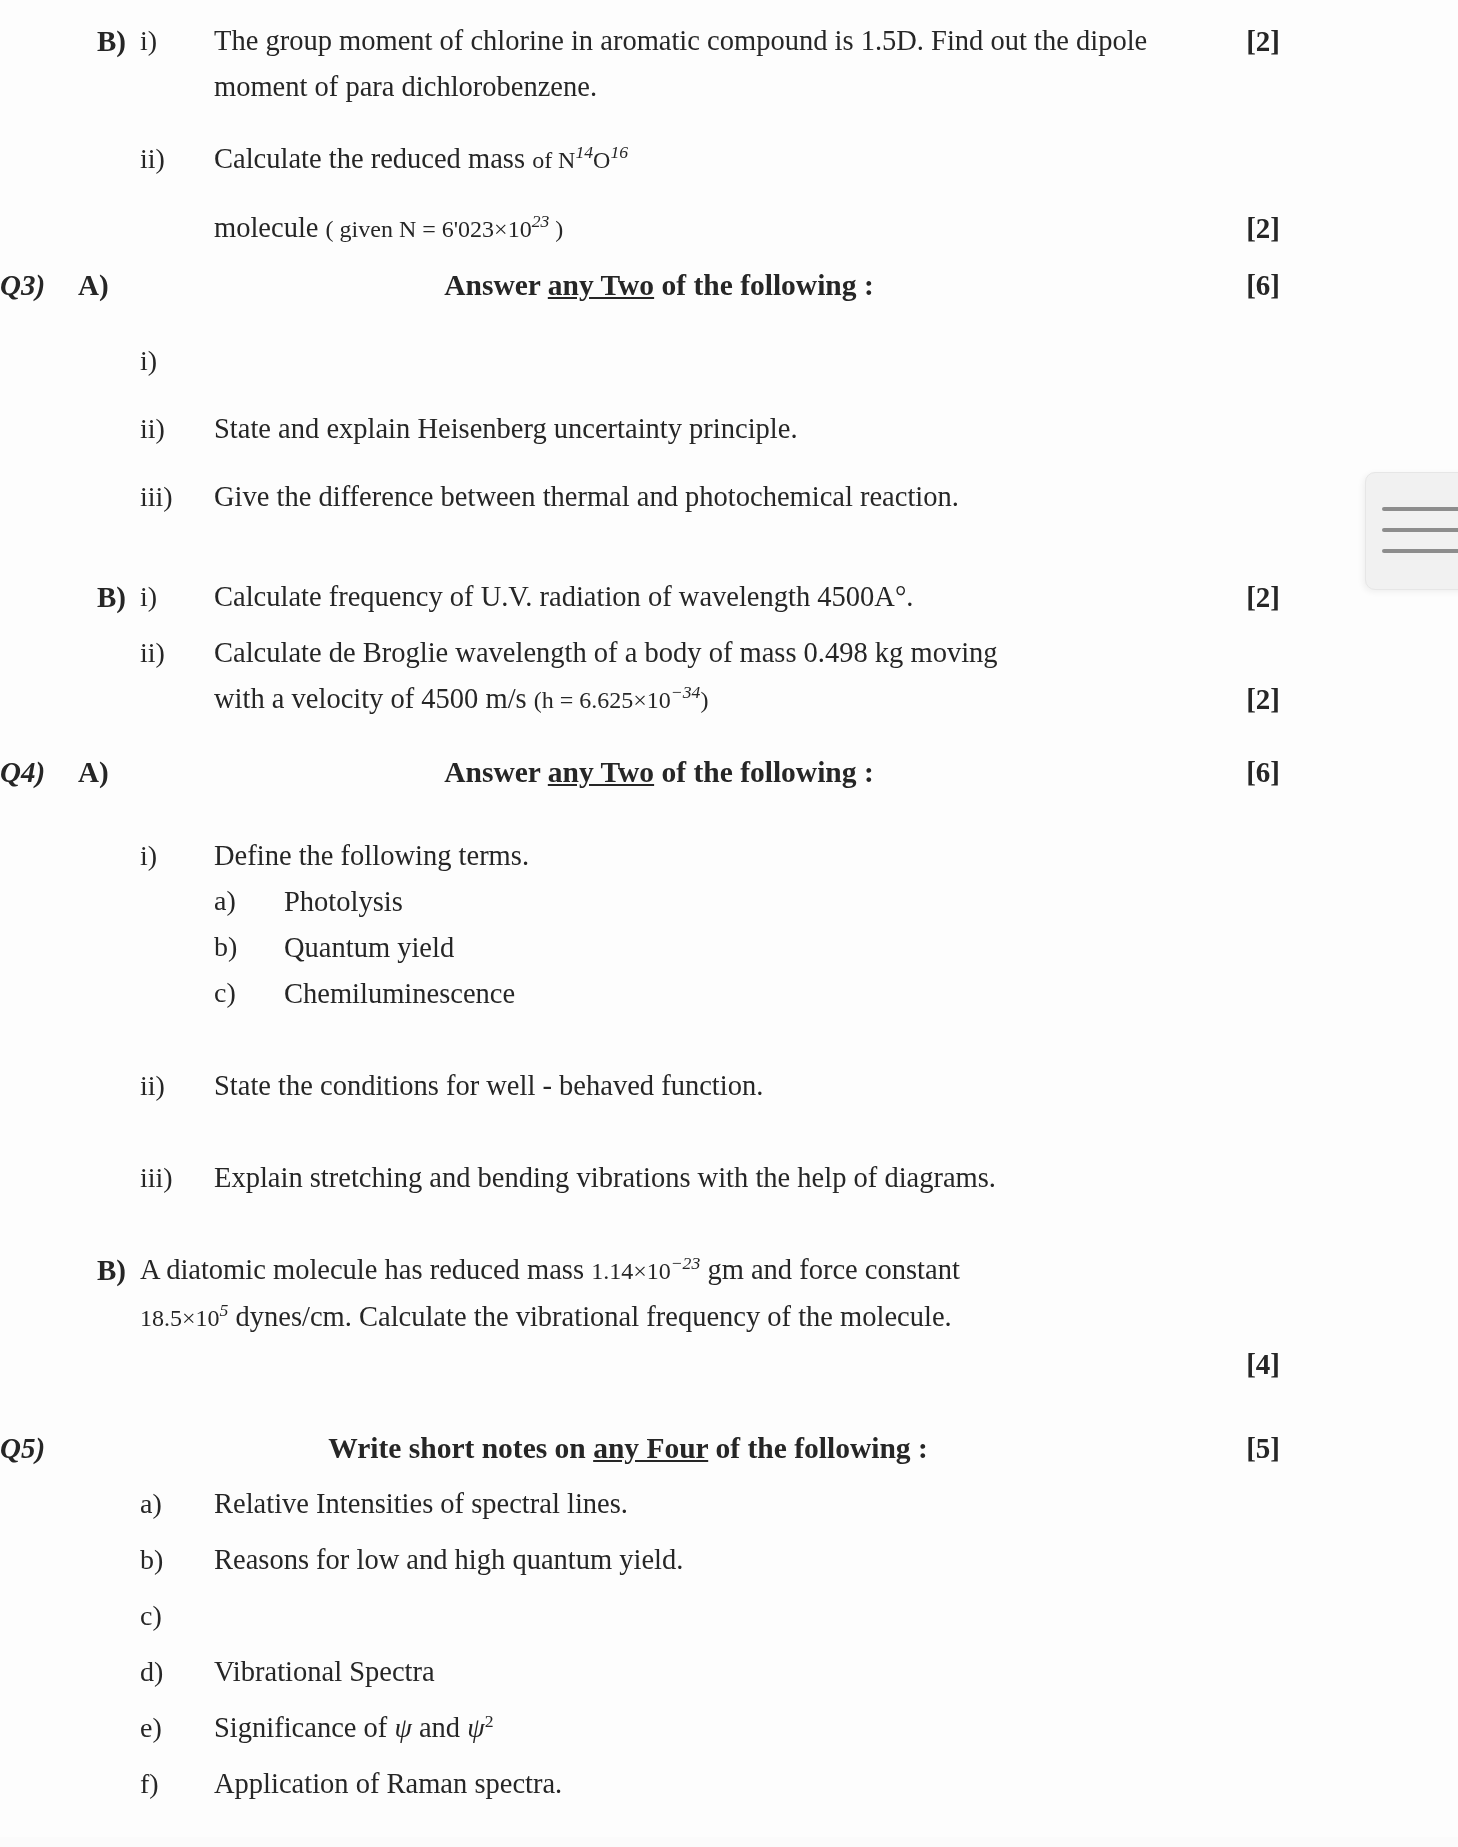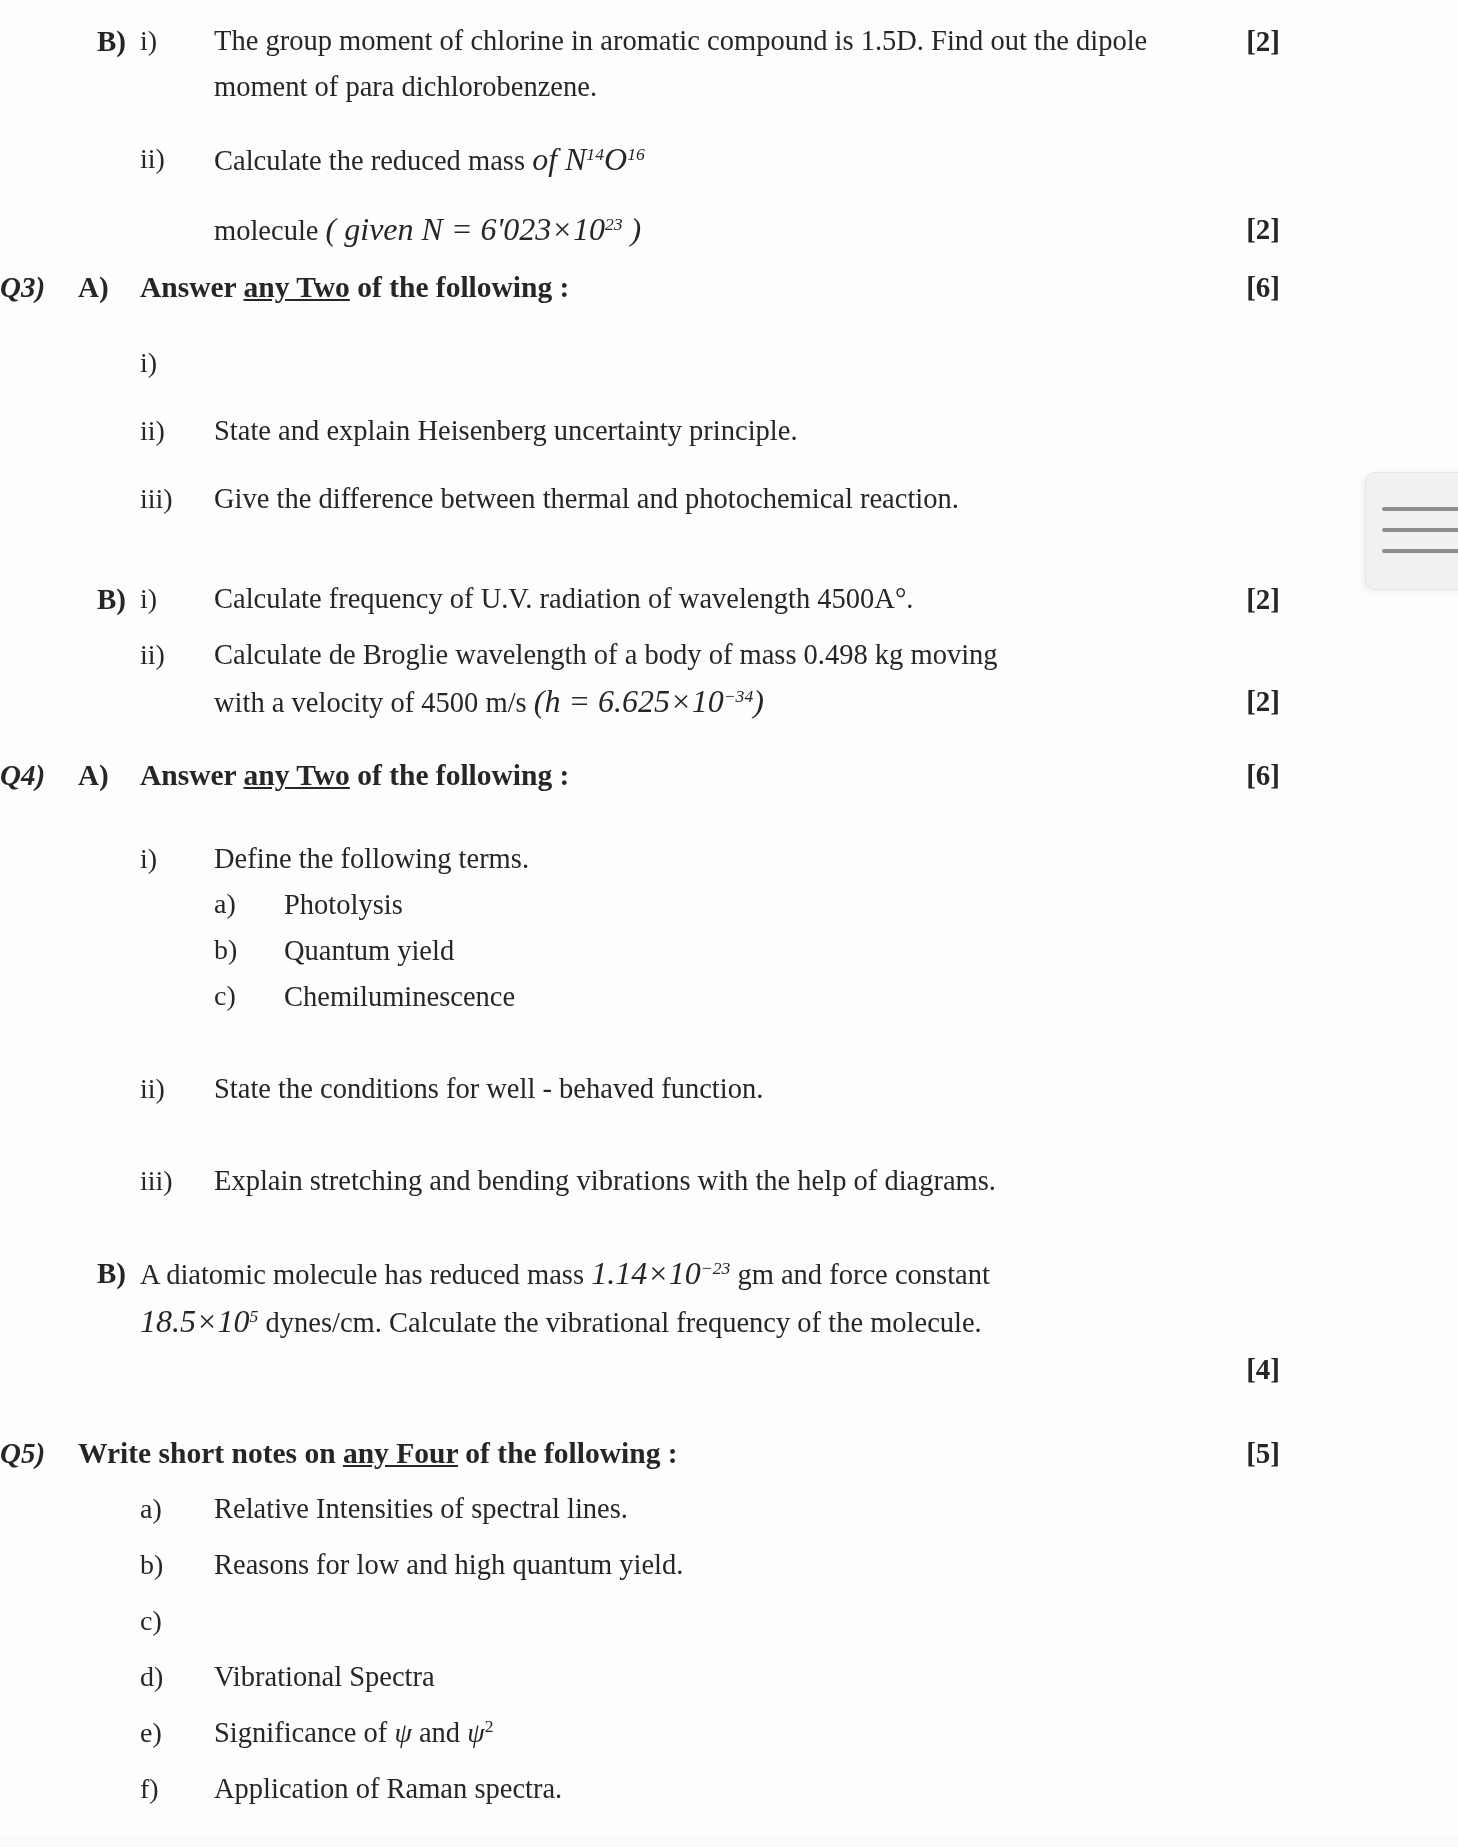--- a/index.html
+++ b/index.html
@@ -87,39 +87,39 @@
   }
   .col-text {
     flex: 1 1 auto;
     font-size: 28.5px;
     line-height: 46px;
     text-align: left;
   }
   .col-text.heading {
     font-weight: bold;
     font-size: 29.5px;
+    text-align: center;
   }
   .col-marks {
     width: 112px;
     flex: 0 0 112px;
     text-align: right;
     font-weight: bold;
     font-size: 29px;
     line-height: 46px;
     white-space: nowrap;
     padding-right: 10px;
     box-sizing: border-box;
   }
   .col-marks.blank { visibility: hidden; }
 
   .u { text-decoration: underline; }
 
   .sci {
-    font-size: 32px;
-    font-style: italic;
+    font-size: 24px;
   }
   .sci-up { font-style: italic; }
   sup { font-size: 0.62em; vertical-align: super; line-height: 0; }
   .psi { font-style: italic; font-size: 28px; }
   .sp10 { height: 10px; }
   .sp18 { height: 18px; }
   .sp22 { height: 22px; }
   .sp26 { height: 26px; }
   .sp30 { height: 30px; }
   .sp38 { height: 38px; }

